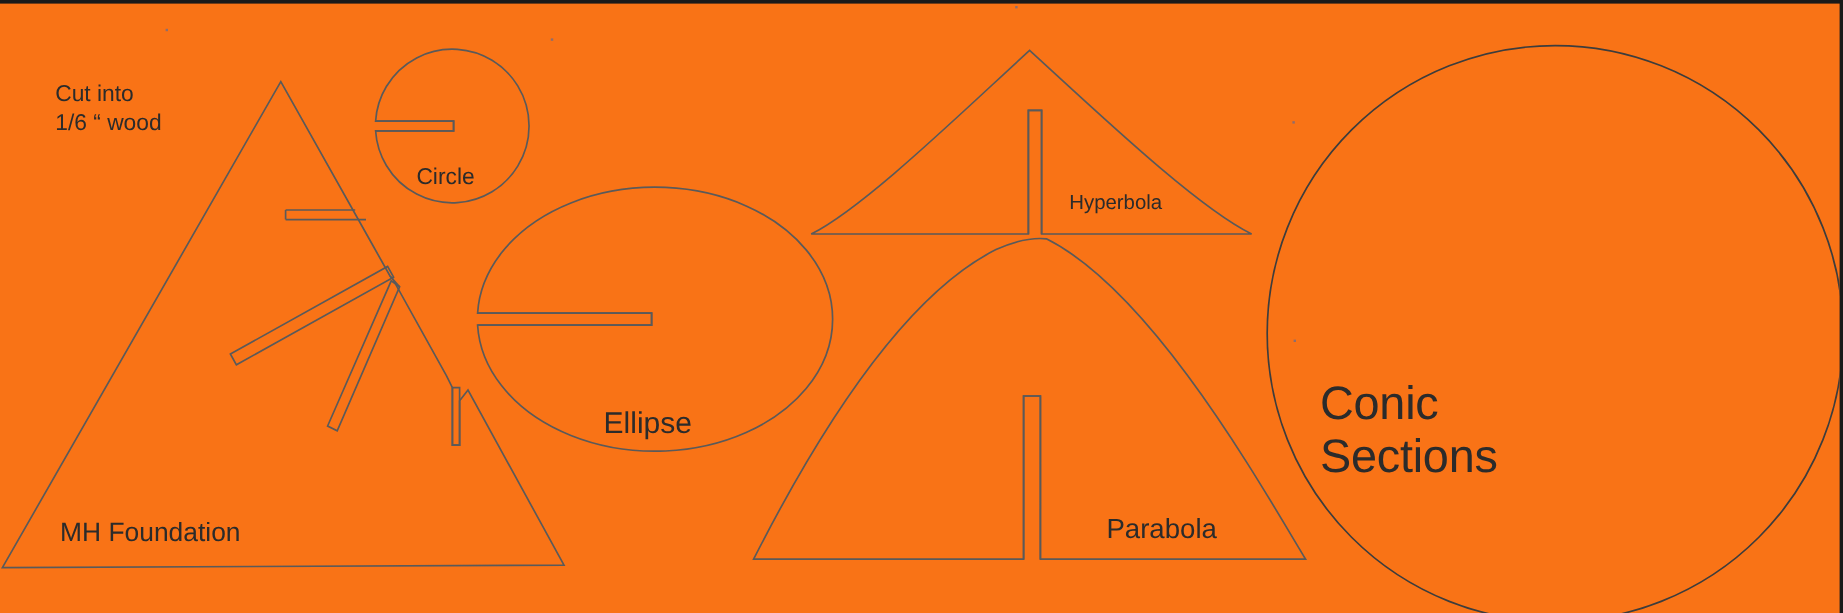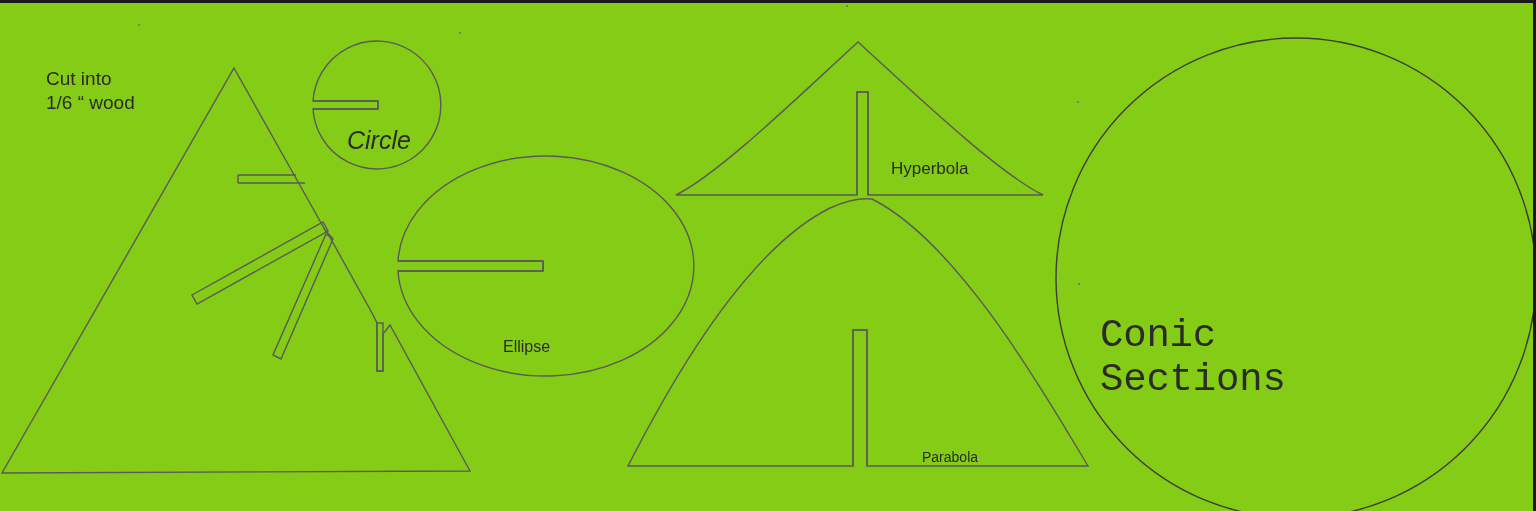--- a/index.html
+++ b/index.html
@@ -7,21 +7,21 @@
     padding: 0;
     background: #ffffff;
   }
   body {
     font-family: "Liberation Sans", sans-serif;
   }
   #canvas {
     position: relative;
     width: 1536px;
     height: 511px;
-    background: #84cc16;
+    background: #f97316;
     overflow: hidden;
     border-top: 3px solid #1a1a1a;
     border-right: 3px solid #1a1a1a;
     box-sizing: border-box;
   }
   #sheet {
     position: absolute;
     left: 0;
     top: 0;
     width: 1536px;
@@ -52,47 +52,45 @@
     font-size: 19px;
     left: 46px;
     top: 64px;
   }
   .lbl-found {
     font-size: 22px;
     left: 50px;
     top: 427px;
   }
   .lbl-circle {
+    font-size: 19px;
+    left: 347px;
+    top: 133px;
+  }
+  .lbl-ellipse {
     font-size: 25px;
-    left: 347px;
-    top: 121px;
-    font-style: italic;
-  }
-  .lbl-ellipse {
-    font-size: 16px;
     left: 503px;
     top: 334px;
   }
   .lbl-hyper {
     font-size: 17px;
     left: 891px;
     top: 155px;
   }
   .lbl-para {
-    font-size: 14px;
+    font-size: 23px;
     left: 922px;
-    top: 446px;
+    top: 423px;
   }
   .lbl-title {
     font-size: 39px;
     left: 1100px;
     top: 312px;
     line-height: 1.12;
     letter-spacing: -0.2px;
-    font-family: Liberation Mono, monospace;
   }
   .speck {
     position: absolute;
     background: #6b6b8a;
     width: 2px;
     height: 2px;
     opacity: 0.75;
   }
 </style>
 </head>
@@ -202,20 +200,21 @@
     </g>
 
     <g>
       <circle class="cutpath-dark" cx="1296" cy="275" r="240"></circle>
     </g>
 
   </svg>
 
   <div class="lbl lbl-note"><span>Cut into</span><br><span>1/6 “ wood</span></div>
 
+  <div class="lbl lbl-found">MH Foundation</div>
 
   <div class="lbl lbl-circle">Circle</div>
 
   <div class="lbl lbl-ellipse">Ellipse</div>
 
   <div class="lbl lbl-hyper">Hyperbola</div>
 
   <div class="lbl lbl-para">Parabola</div>
 
   <div class="lbl lbl-title"><span>Conic</span><br><span>Sections</span></div>

